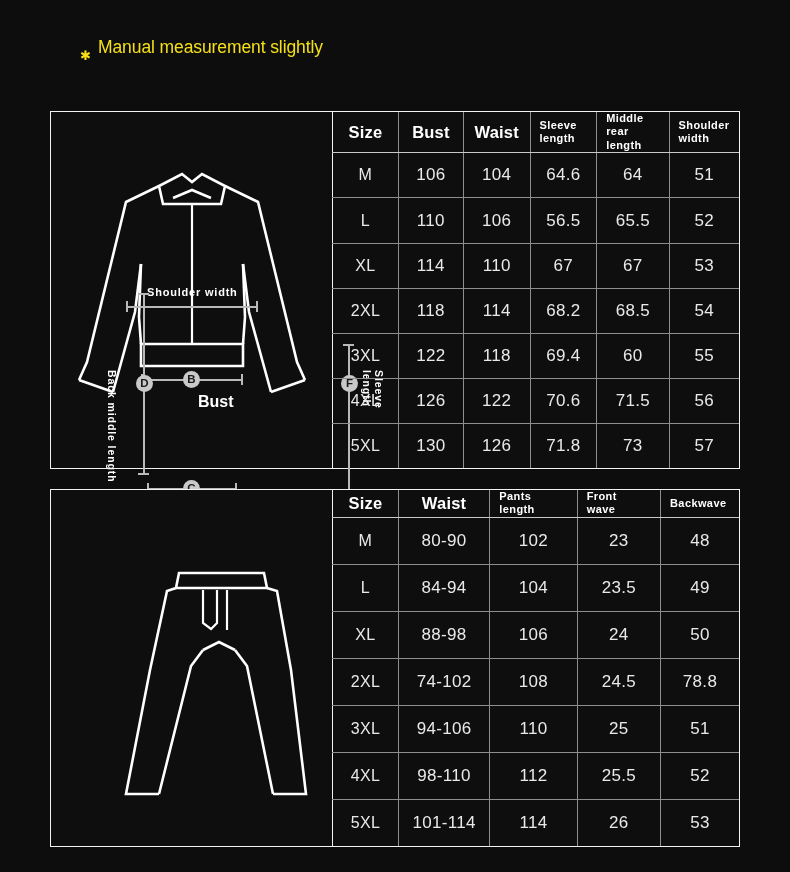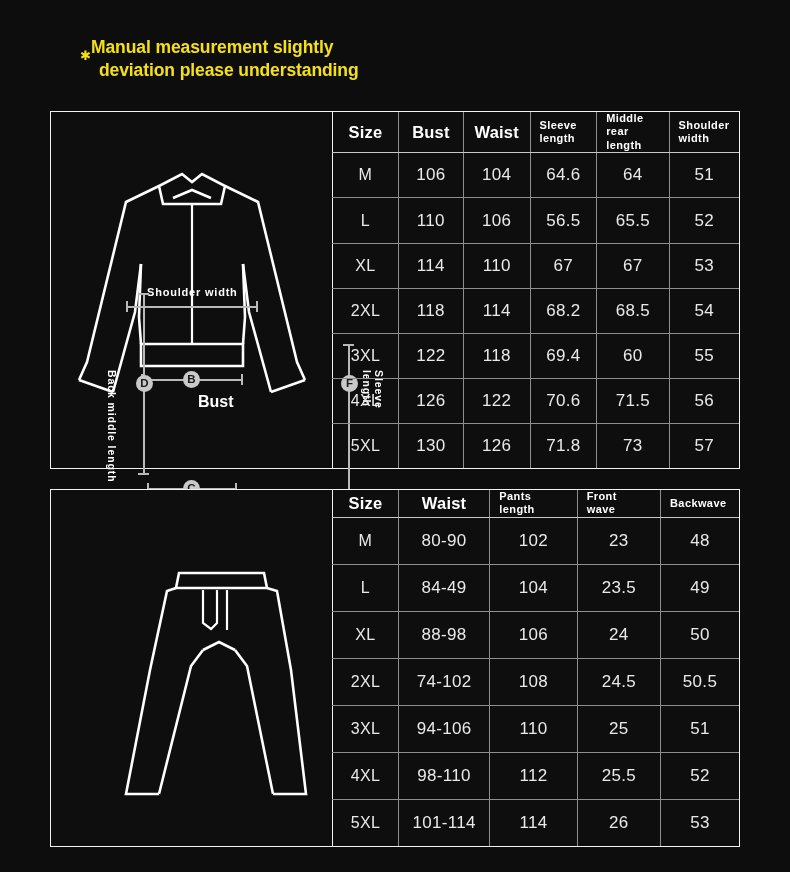--- a/index.html
+++ b/index.html
@@ -25,24 +25,24 @@
   }
   #notice .star {
     position: absolute;
     left: 0px;
     top: 13px;
     color: #f5e017;
     font-size: 13px;
     line-height: 1;
   }
   #notice .notice-text {
-    margin-left: 11px;
+    margin-left: 18px;
     color: #f5e017;
     font-size: 17.5px;
-    font-weight: bold;
+    font-weight: normal;
     line-height: 1.32;
     letter-spacing: -0.1px;
   }
   #notice .notice-line2 { padding-left: 8px; display: block; }
 
   
   .panel {
     position: absolute;
     border: 1.5px solid #f2f2f2;
     box-sizing: border-box;
@@ -135,21 +135,20 @@
   }
   svg.art { position: absolute; left: 0; top: 0; overflow: visible; }
 </style>
 </head>
 <body>
 
 <div id="notice">
   <span class="star">✱</span>
   <div class="notice-text">
     <span>Manual measurement slightly</span>
-    <span class="notice-line2">deviation please understanding</span>
   </div>
 </div>
 
 <div class="panel" id="panel-top">
 
   <div class="diagram-area">
 
     <svg class="art" width="282" height="356" viewBox="0 0 282 356">
       <g fill="none" stroke="#ffffff" stroke-width="2.6" stroke-linejoin="miter">
 
@@ -351,38 +350,38 @@
       <tbody>
           <tr>
             <td class="size-cell">M</td>
             <td class="cell">80-90</td>
             <td class="cell">102</td>
             <td class="cell">23</td>
             <td class="cell">48</td>
           </tr>
           <tr>
             <td class="size-cell">L</td>
-            <td class="cell">84-49</td>
+            <td class="cell">84-94</td>
             <td class="cell">104</td>
             <td class="cell">23.5</td>
             <td class="cell">49</td>
           </tr>
           <tr>
             <td class="size-cell">XL</td>
             <td class="cell">88-98</td>
             <td class="cell">106</td>
             <td class="cell">24</td>
             <td class="cell">50</td>
           </tr>
           <tr>
             <td class="size-cell">2XL</td>
             <td class="cell">74-102</td>
             <td class="cell">108</td>
             <td class="cell">24.5</td>
-            <td class="cell">50.5</td>
+            <td class="cell">78.8</td>
           </tr>
           <tr>
             <td class="size-cell">3XL</td>
             <td class="cell">94-106</td>
             <td class="cell">110</td>
             <td class="cell">25</td>
             <td class="cell">51</td>
           </tr>
           <tr>
             <td class="size-cell">4XL</td>

